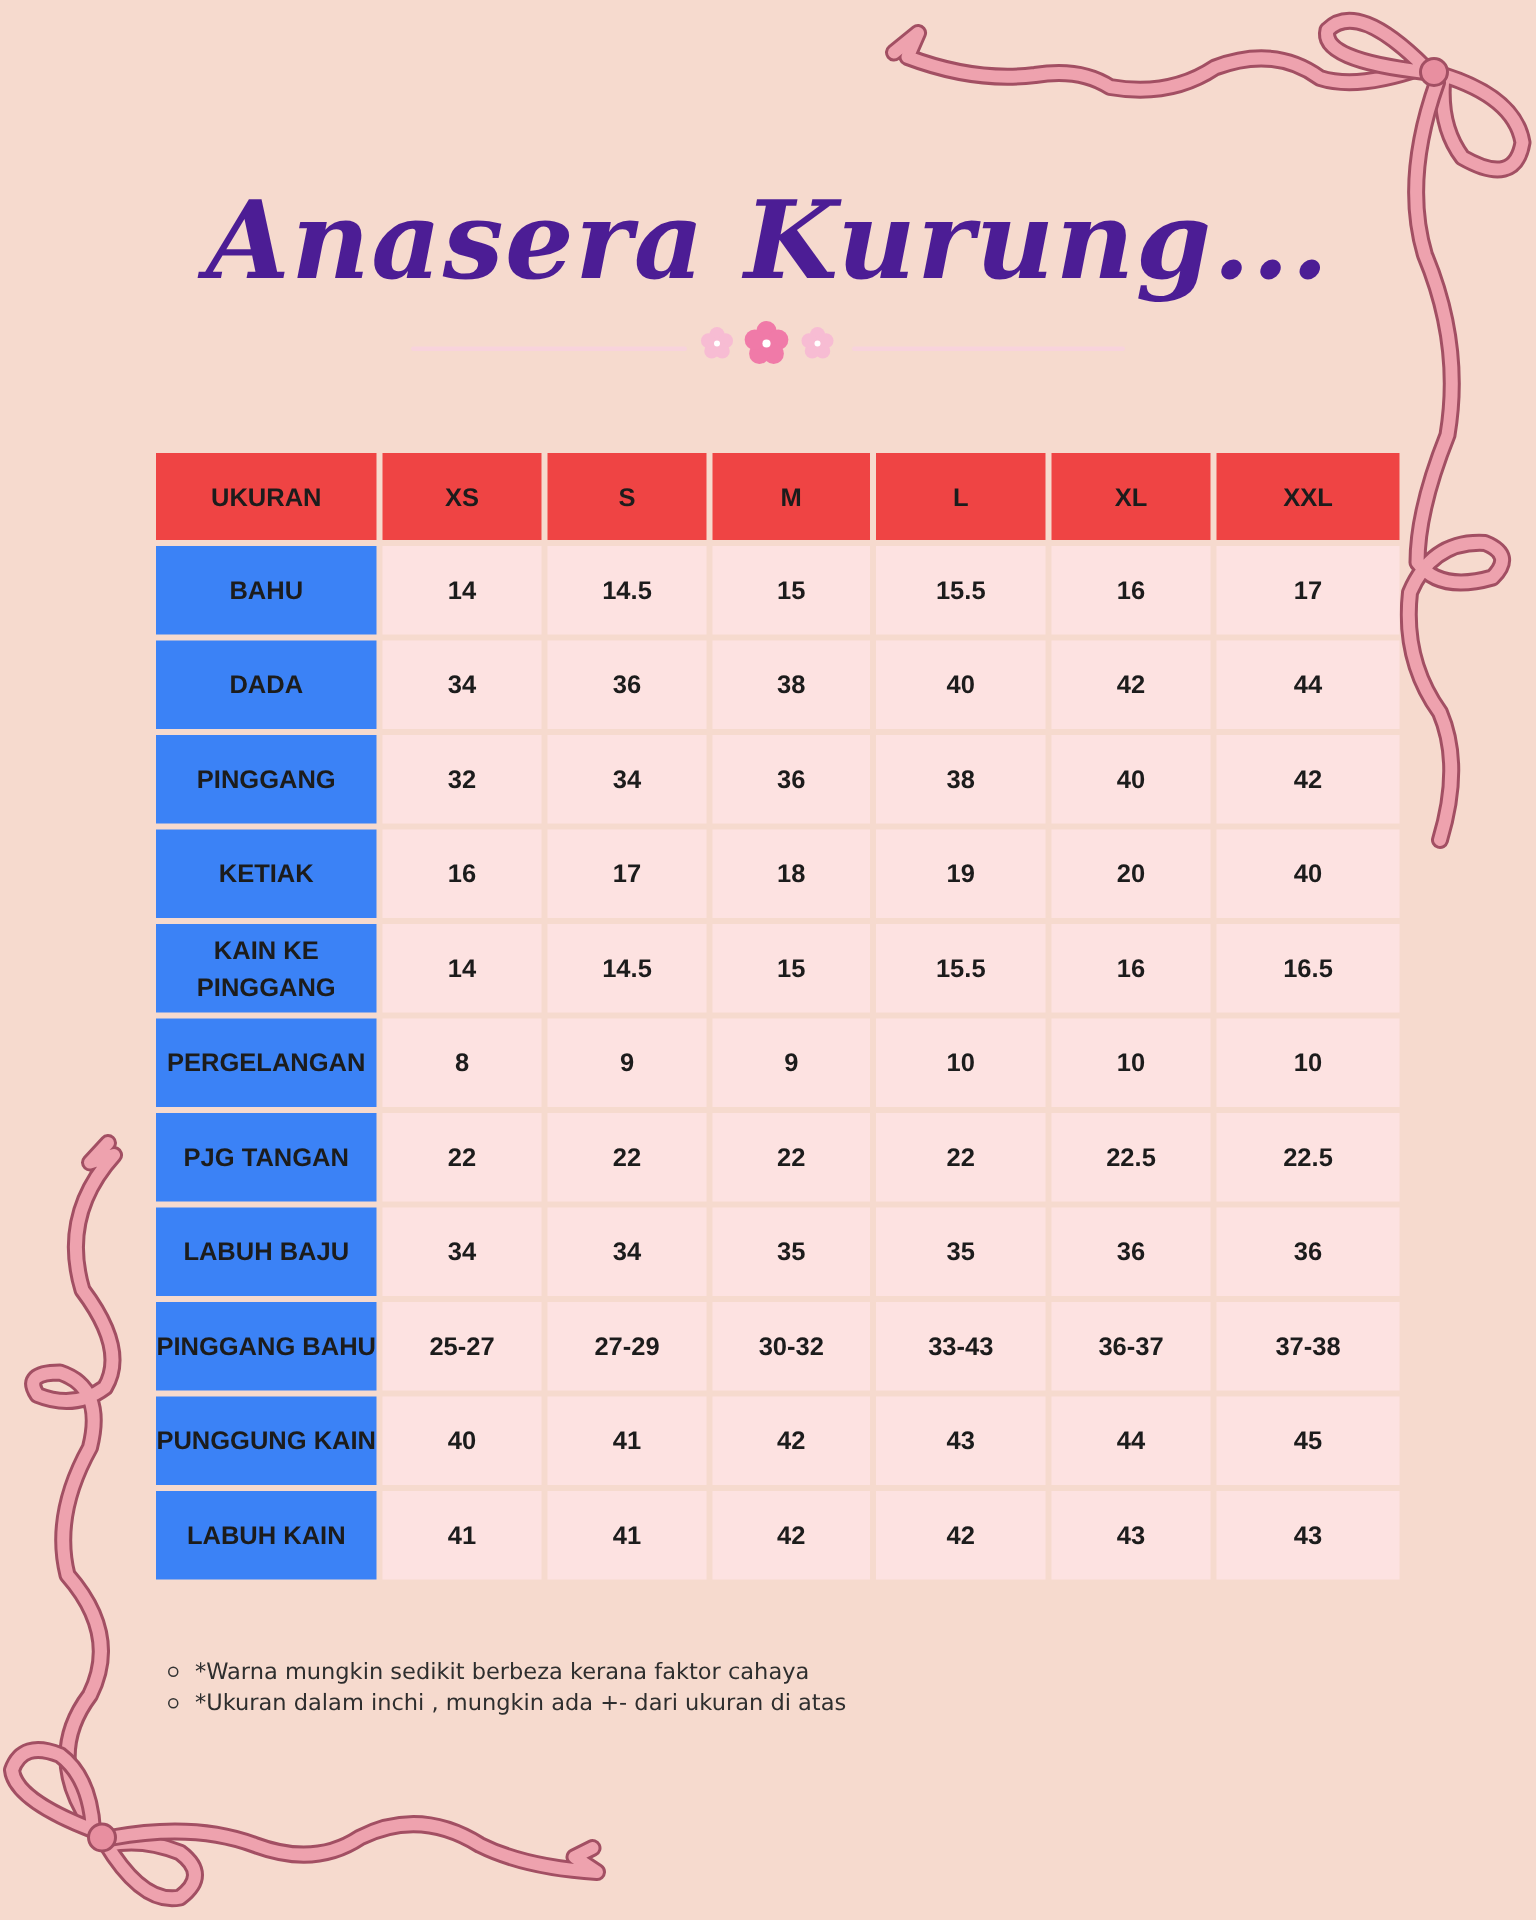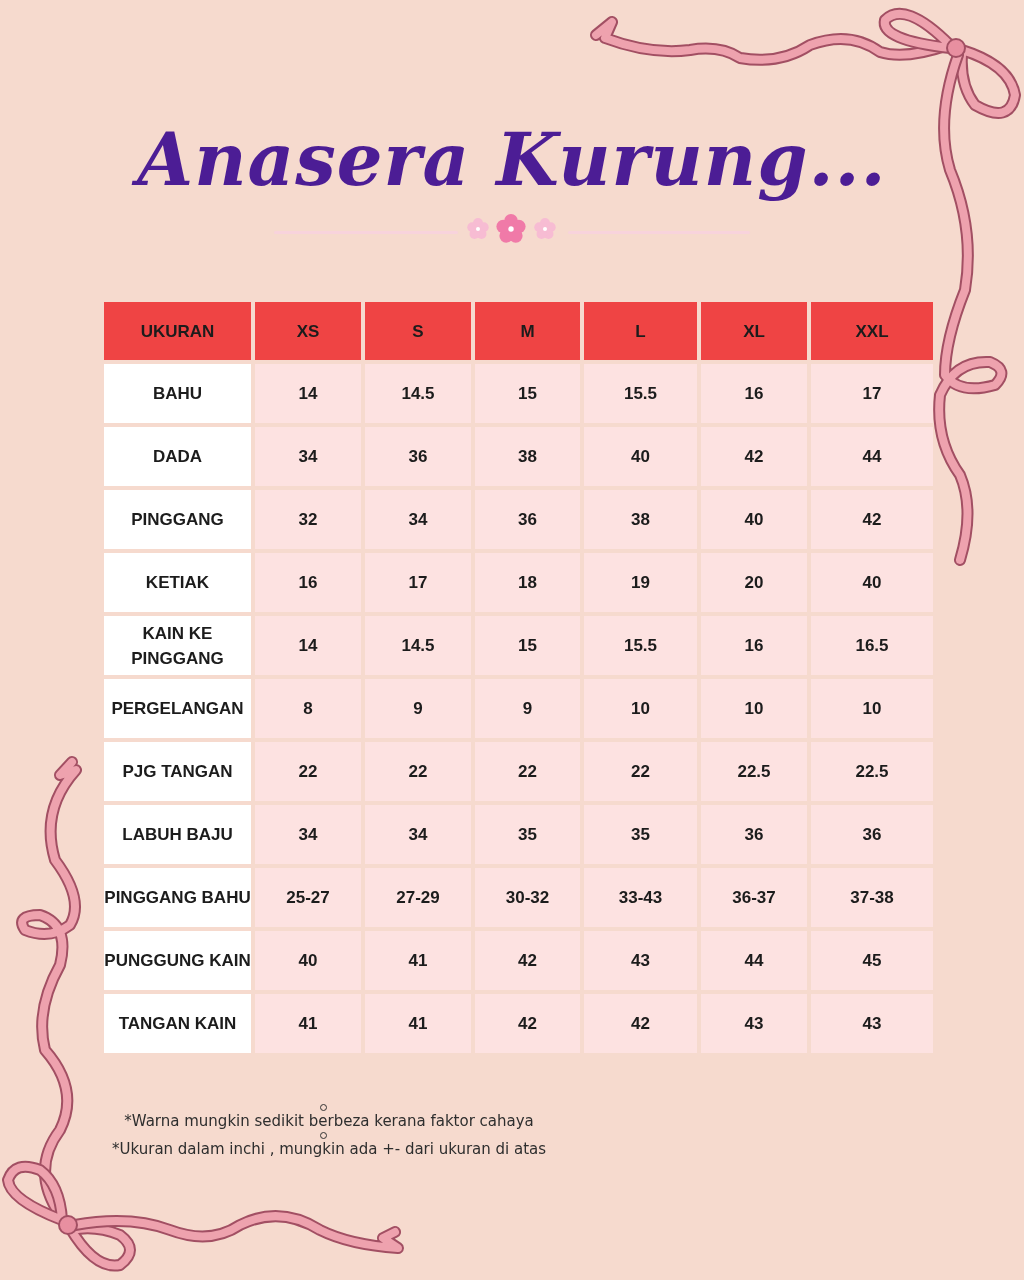--- a/index.html
+++ b/index.html
@@ -22,27 +22,27 @@
   table.sizes {
     position:absolute; left:100px; top:298px; border-collapse:separate;
     border-spacing:4px;
   }
   table.sizes td, table.sizes th {
     text-align:center; vertical-align:middle; font-weight:bold;
     font-size:17px; color:#1c1c1c; padding:0; line-height:25px;
   }
   table.sizes th { background:#ef4444; height:58px; }
   table.sizes td { background:#fde2e1; height:59px; }
-  table.sizes td.rowlabel { background:#ffffff; }
+  table.sizes td.rowlabel { background:#3b82f6; }
   .c0{width:147px}.c1{width:106px}.c2{width:106px}.c3{width:105px}.c4{width:113px}.c5{width:106px}.c6{width:122px}
   .notes {
     position:absolute; left:112px; top:1104px; margin:0; padding:0; list-style:none;
     font-family:"DejaVu Sans", sans-serif; font-size:15px; color:#2e2e2e;
   }
-  .notes li { line-height:21px; display:flex; align-items:center;flex-direction:column; }
+  .notes li { line-height:21px; display:flex; align-items:center; }
   .bullet {
     display:inline-block; width:5px; height:5px; border:1.4px solid #333; border-radius:50%;
     margin-right:11px;
   }
   svg.ribbon { position:absolute; left:0; top:0; pointer-events:none; }
 </style>
 </head>
 <body>
 
 <svg class="ribbon" width="1024" height="1280" viewBox="0 0 1024 1280">
@@ -208,21 +208,21 @@
       <tr>
         <td class="rowlabel c0">PUNGGUNG KAIN</td>
         <td class="c1">40</td>
         <td class="c2">41</td>
         <td class="c3">42</td>
         <td class="c4">43</td>
         <td class="c5">44</td>
         <td class="c6">45</td>
       </tr>
       <tr>
-        <td class="rowlabel c0">TANGAN KAIN</td>
+        <td class="rowlabel c0">LABUH KAIN</td>
         <td class="c1">41</td>
         <td class="c2">41</td>
         <td class="c3">42</td>
         <td class="c4">42</td>
         <td class="c5">43</td>
         <td class="c6">43</td>
       </tr>
     </tbody>
 </table>
 

